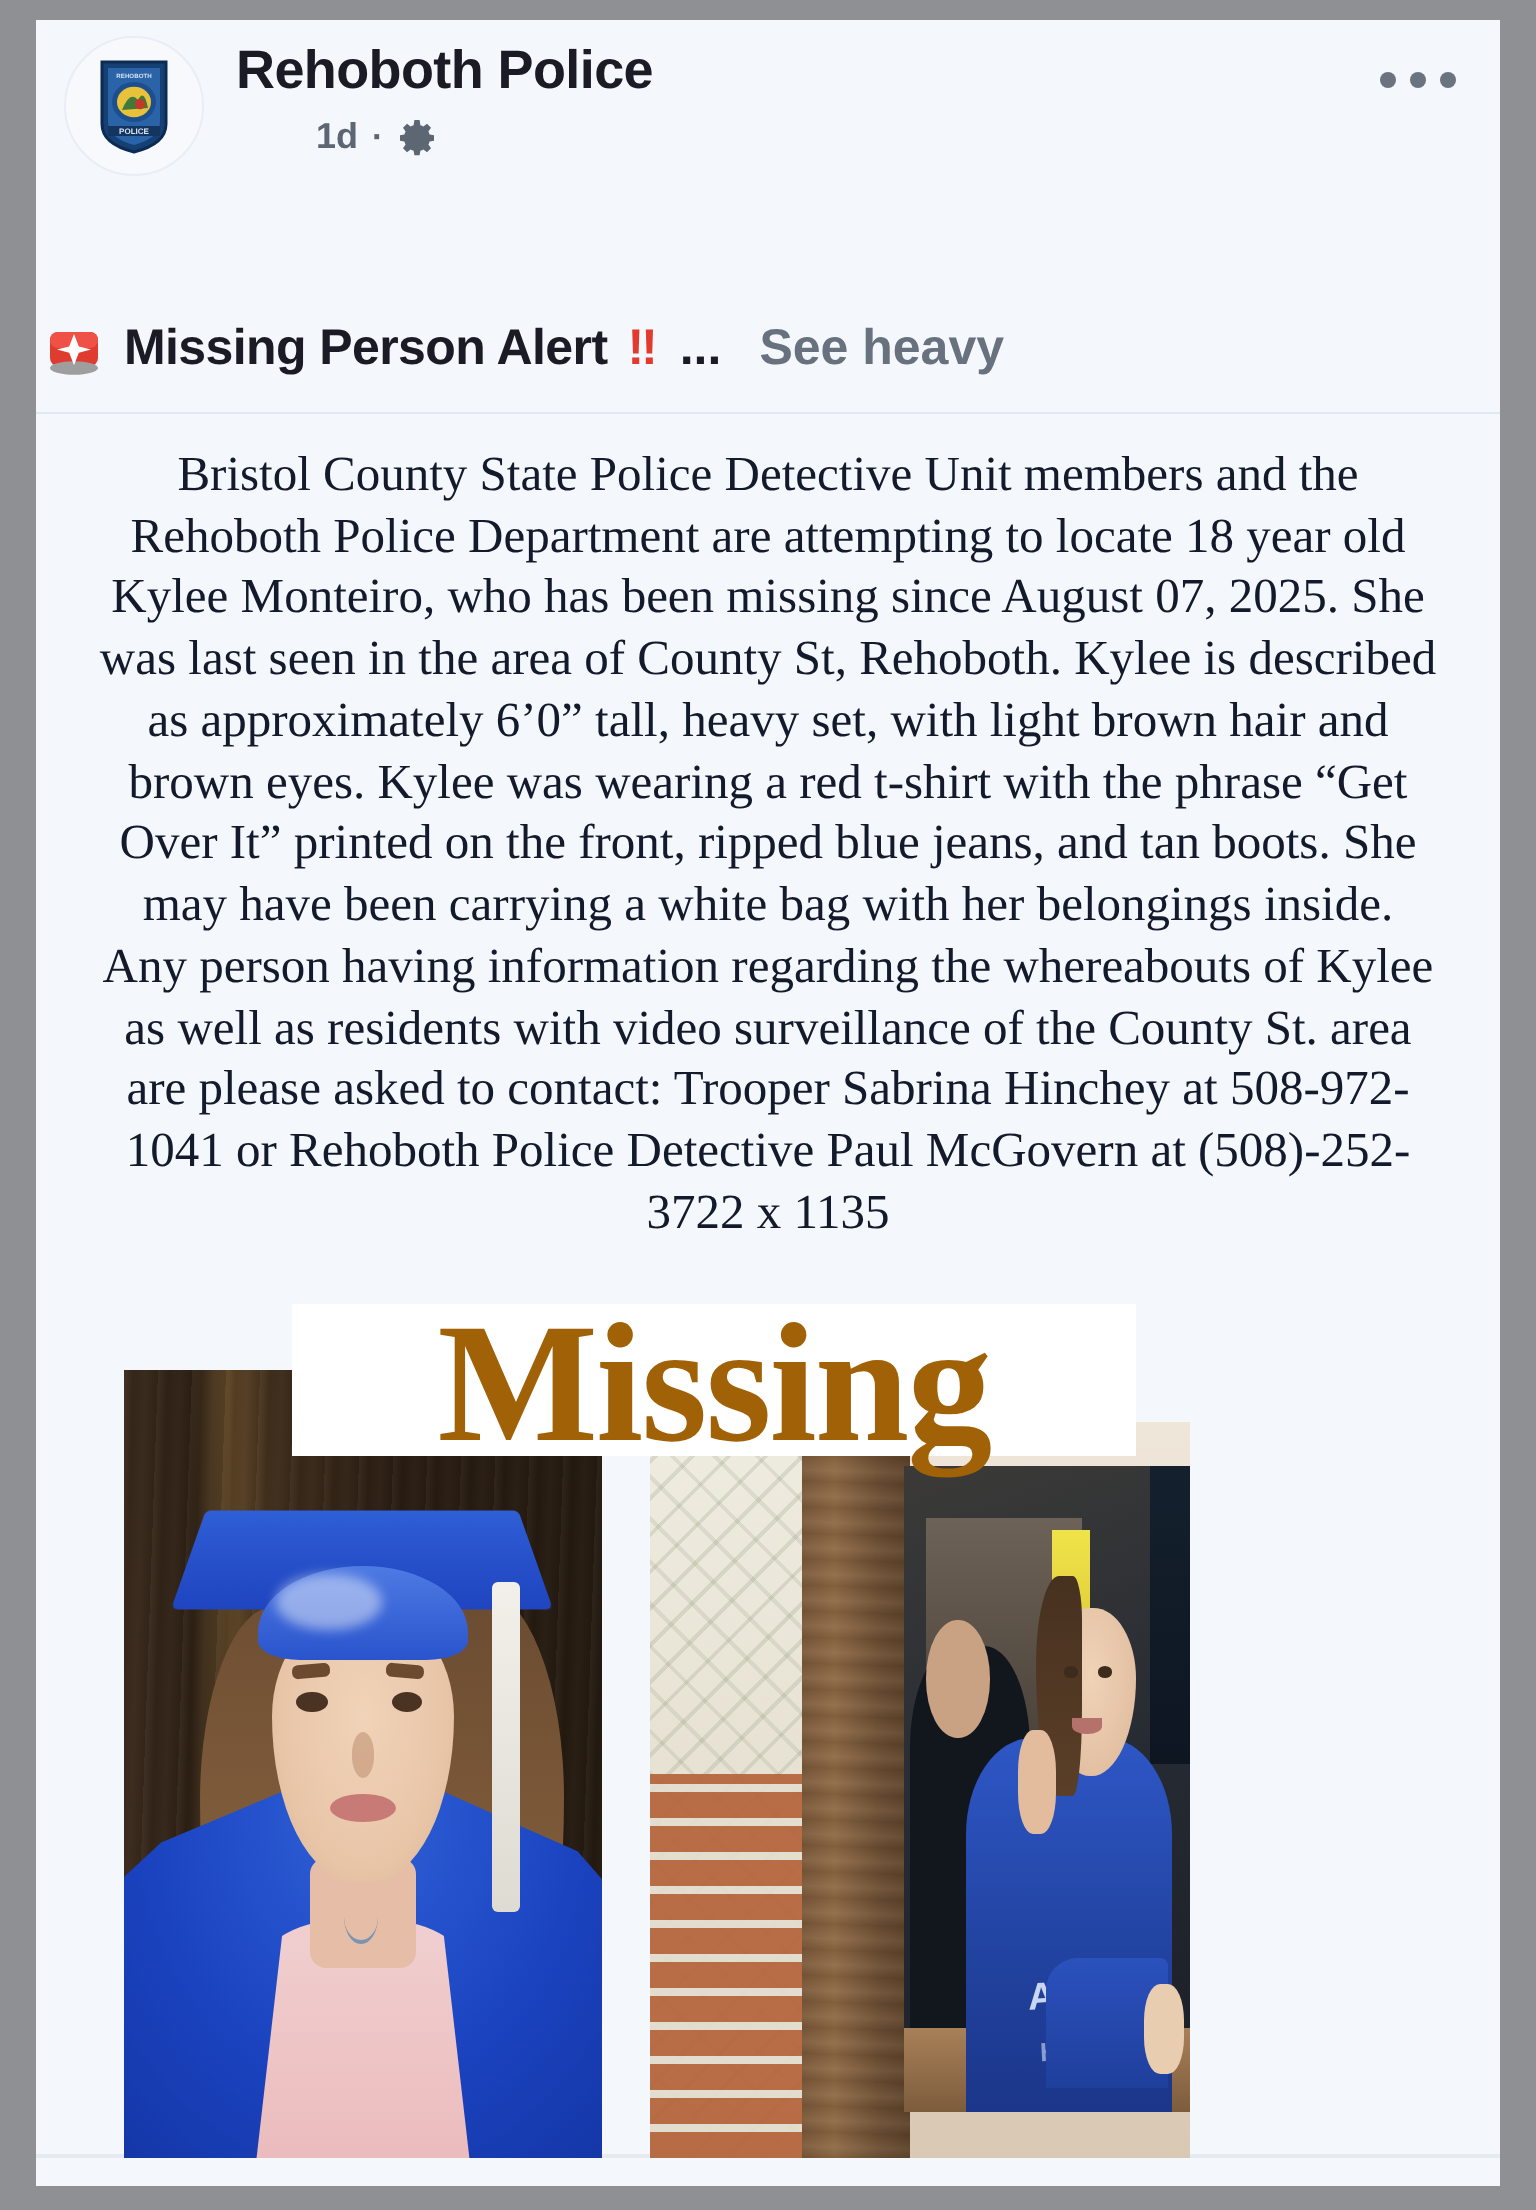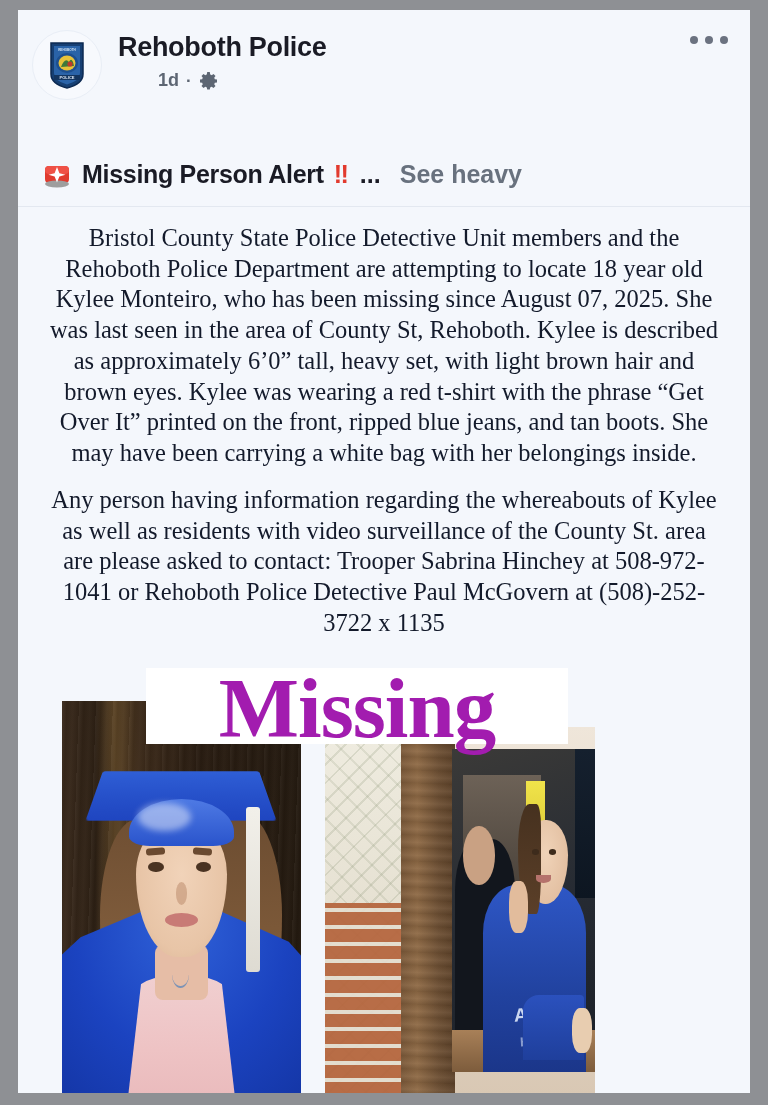--- a/index.html
+++ b/index.html
@@ -52,21 +52,21 @@
     width: 732px;
     height: 1083px;
     background: #f4f7fc;
     overflow: hidden;
   }
 
   
   .post-header {
     position: relative;
     height: 142px;
-    padding: 16px 14px 0 14px;
+    padding: 4px 14px 0 14px;
     display: flex;
     align-items: flex-start;
   }
 
   .avatar {
     width: 70px;
     height: 70px;
     border-radius: 50%;
     background: #f7f9fd;
     border: 1px solid #e9eef6;
@@ -123,21 +123,21 @@
     width: 8px;
     height: 8px;
     border-radius: 50%;
     background: #6b7280;
   }
 
   
   .alert-line {
     display: flex;
     align-items: center;
-    padding: 6px 14px 16px 24px;
+    padding: 6px 14px 16px 4px;
     gap: 10px;
     flex-wrap: nowrap;
   }
   .siren-icon { width: 30px; height: 32px; flex: 0 0 30px; }
   .siren-icon svg { display: block; }
 
   .alert-text {
     font-size: 25px;
     font-weight: 800;
     color: #1a1b25;
@@ -173,21 +173,21 @@
 
   
   .post-body {
     padding: 16px 30px 4px 30px;
     font-family: "Liberation Serif", serif;
     color: #131a2b;
     font-size: 24.5px;
     line-height: 1.255;
     text-align: center;
   }
-  .post-body p { margin-bottom: 16px; }
+  .post-body p { }
   .post-body p:last-child { margin-bottom: 13px; }
 
   
   .flyer {
     position: relative;
     width: 732px;
     height: 435px;
     margin-top: 4px;
     background: #f4f7fc;
   }
@@ -204,21 +204,21 @@
   .missing-word {
     position: absolute;
     left: 128px;
     top: 0px;
     width: 422px;
     text-align: center;
     font-family: "Liberation Serif", serif;
     font-weight: 700;
     font-size: 85px;
     line-height: 96px;
-    color: #a21caf;
+    color: #a16207;
     z-index: 4;
     letter-spacing: -1px;
   }
 
   .photo {
     position: absolute;
     overflow: hidden;
     background: #2e2218;
   }
 

